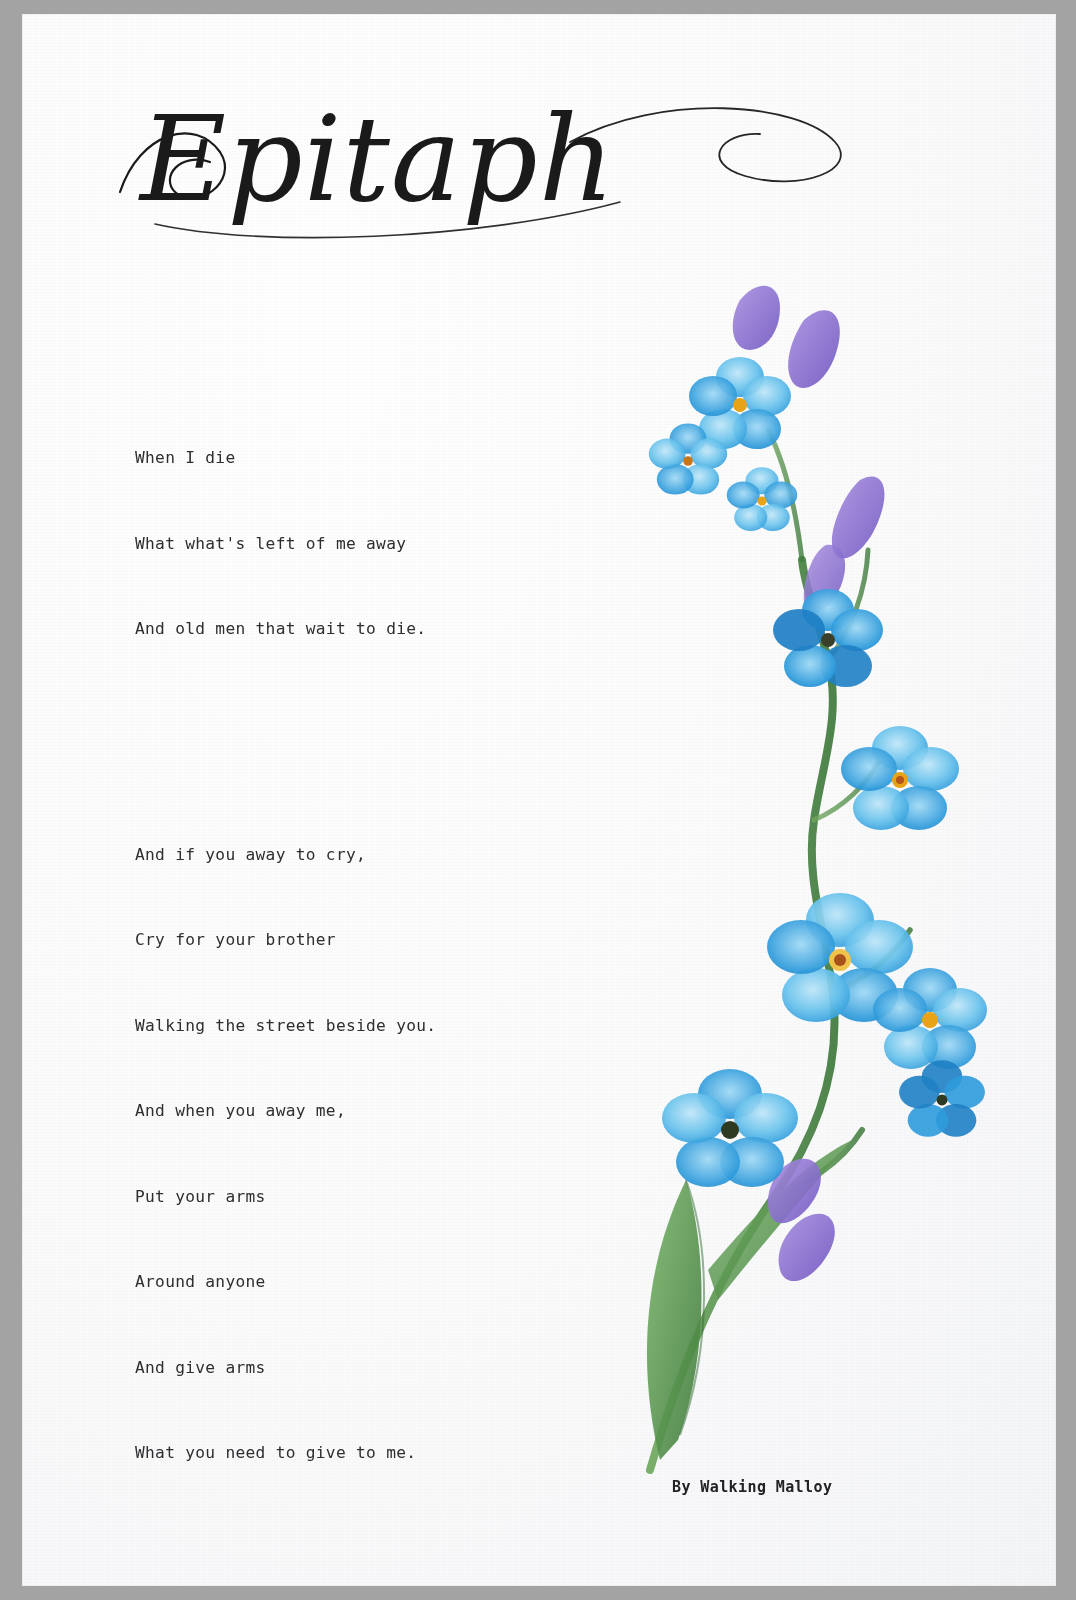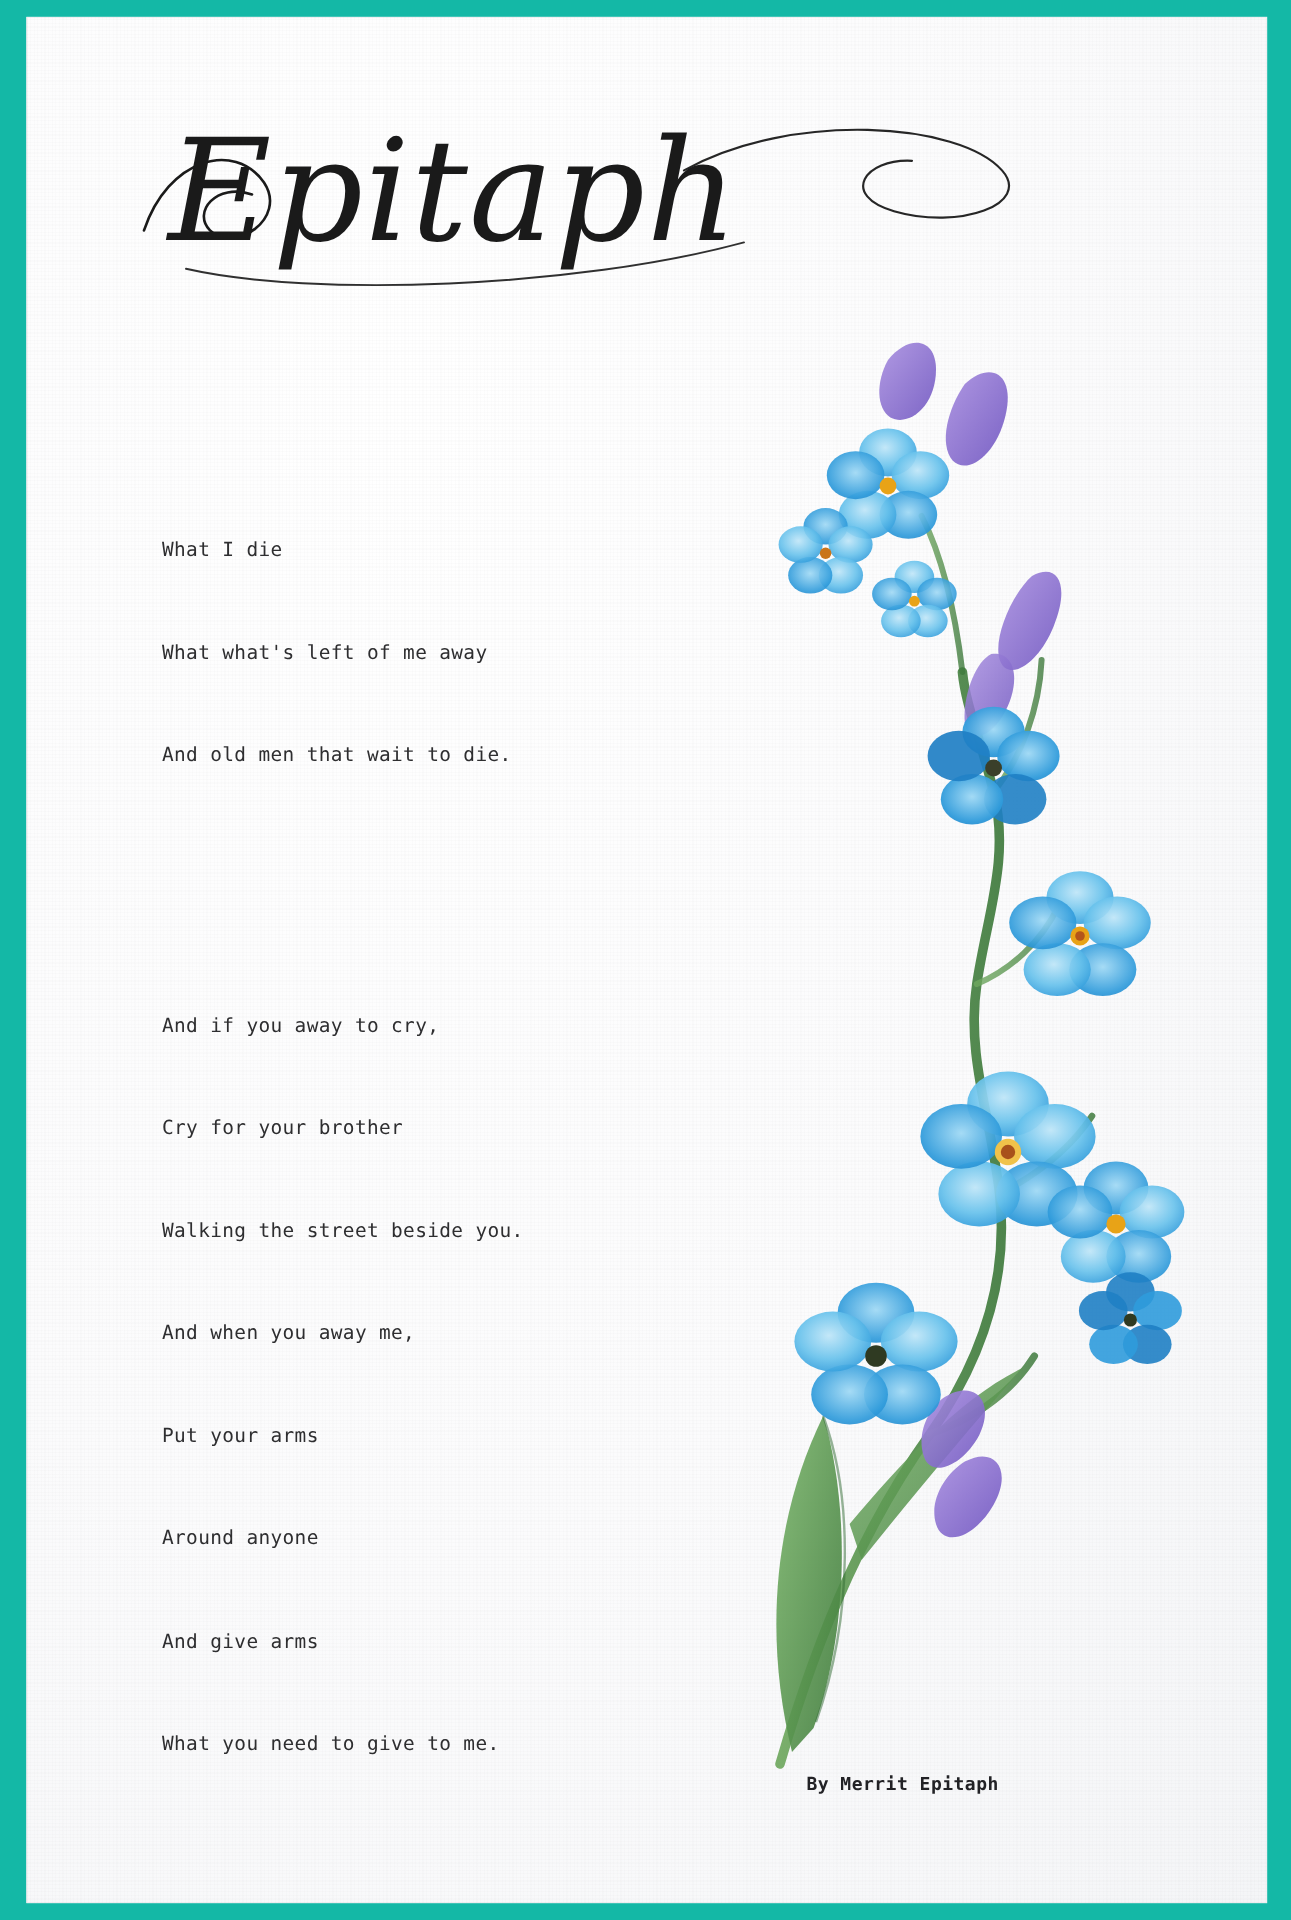--- a/index.html
+++ b/index.html
@@ -11,21 +11,21 @@
     width: 1076px;
     height: 1600px;
     overflow: hidden;
     font-family: "Liberation Sans", sans-serif;
   }
 
   #poster {
     position: relative;
     width: 1076px;
     height: 1600px;
-    background: #14b8a6;
+    background: #a3a3a3;
     overflow: hidden;
   }
 
   
   .paper {
     position: absolute;
     left: 22px;
     top: 14px;
     width: 1034px;
     height: 1572px;
@@ -112,41 +112,41 @@
 
       <path d="M20 120 C 40 60, 95 45, 120 80 C 140 110, 95 140, 75 120 C 60 105, 80 80, 110 90" fill="none" stroke="#1a1a1a" stroke-width="2.2" stroke-linecap="round"></path>
       <path d="M470 70 C 560 20, 700 30, 735 70 C 760 98, 700 120, 645 104 C 600 91, 620 60, 660 62" fill="none" stroke="#1a1a1a" stroke-width="1.8" stroke-linecap="round" opacity="0.95"></path>
       <path d="M55 152 C 160 176, 380 168, 520 130" fill="none" stroke="#1a1a1a" stroke-width="1.6" stroke-linecap="round" opacity="0.9"></path>
       <text x="40" y="128">Epitaph</text>
     </svg>
   </div>
 
   <div class="poem">
     <div class="stanza">
-      <span class="line">What I die</span>
+      <span class="line">When I die</span>
       <span class="line">What what's left of me away</span>
       <span class="line">And old men that wait to die.</span>
     </div>
     <div class="stanza">
       <span class="line">And if you away to cry,</span>
       <span class="line">Cry for your brother</span>
       <span class="line">Walking the street beside you.</span>
       <span class="line">And when you away me,</span>
       <span class="line">Put your arms</span>
       <span class="line">Around anyone</span>
       <span class="line">And give arms</span>
       <span class="line">What you need to give to me.</span>
     </div>
     
     
     
     
   </div>
 
-  <div class="attribution">By Merrit Epitaph</div>
+  <div class="attribution">By Walking Malloy</div>
 
   <div class="artwork">
     <svg viewBox="0 0 430 1230" xmlns="http://www.w3.org/2000/svg">
       <defs>
         <radialGradient id="petalA" cx="45%" cy="40%" r="65%">
           <stop offset="0%" stop-color="#bfe6f8"></stop>
           <stop offset="60%" stop-color="#68c2ec"></stop>
           <stop offset="100%" stop-color="#2f9bdb"></stop>
         </radialGradient>
         <radialGradient id="petalB" cx="50%" cy="45%" r="70%">

